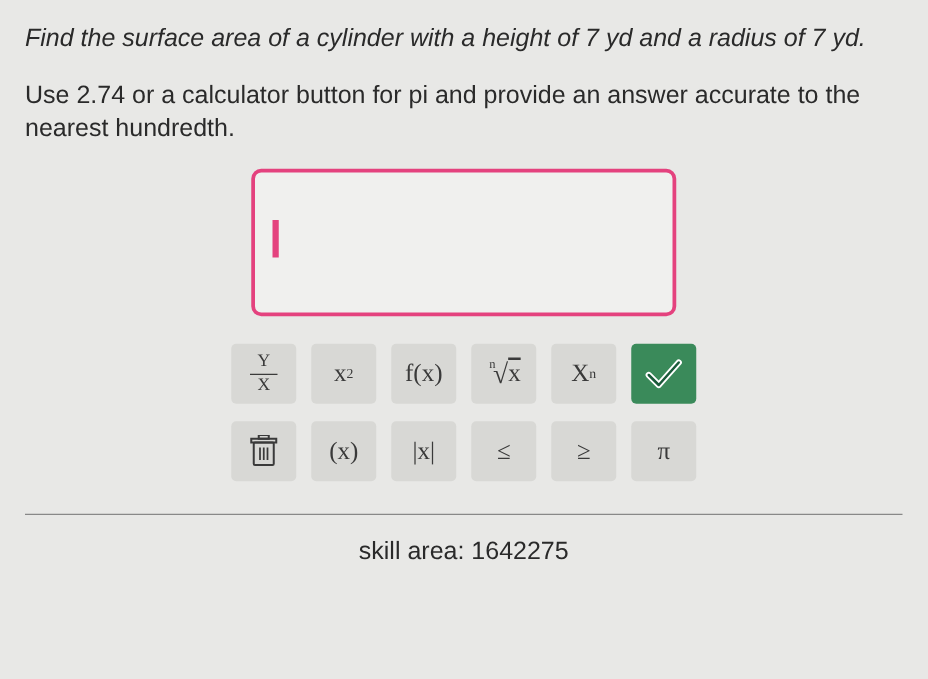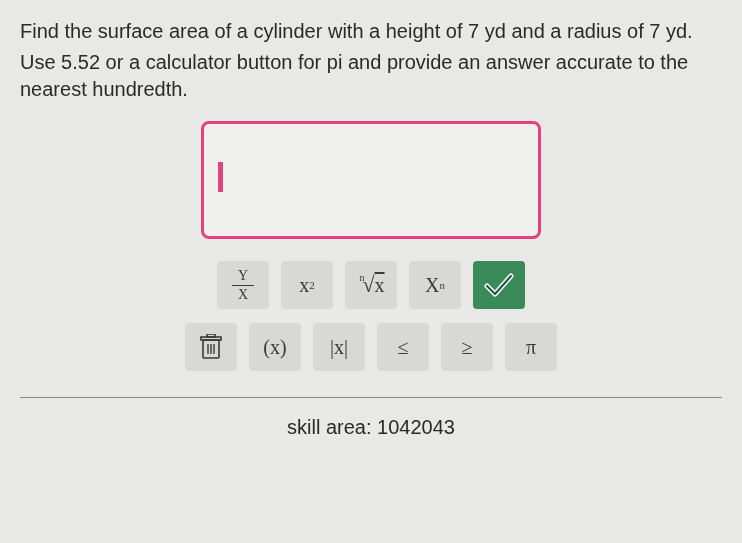--- a/index.html
+++ b/index.html
@@ -5,21 +5,21 @@
   * { box-sizing: border-box; margin: 0; padding: 0; }
   body {
     width: 742px;
     height: 543px;
     background: #e8e8e6;
     font-family: Arial, Helvetica, sans-serif;
     color: #2a2a2a;
     padding: 18px 20px 0 20px;
     overflow: hidden;
   }
-  .question { font-size: 20px; line-height: 1.35; margin-bottom: 4px; }
+  .question { font-size: 20px; line-height: 1.35; margin-bottom: 18px; font-style: italic; }
   .instruction { font-size: 20px; line-height: 1.35; margin-bottom: 18px; }
   .center-col { display: flex; flex-direction: column; align-items: center; }
   .answer-wrap { position: relative; width: 340px; margin-bottom: 22px; }
   .answer-box {
     width: 340px; height: 118px;
     border: 3px solid #e4427e;
     border-radius: 8px;
     background: #f0f0ee;
     position: relative;
   }
@@ -57,41 +57,42 @@
     display: flex; align-items: center; justify-content: center;
     cursor: pointer;
   }
   .hr { width: 100%; height: 1px; background: #888; margin-bottom: 18px; }
   .skill { text-align: center; font-size: 20px; color: #2a2a2a; }
 </style>
 </head>
 <body>
 
 <div class="question">Find the surface area of a cylinder with a height of 7 yd and a radius of 7 yd.</div>
-<div class="instruction">Use 5.52 or a calculator button for pi and provide an answer accurate to the nearest hundredth.</div>
+<div class="instruction">Use 2.74 or a calculator button for pi and provide an answer accurate to the nearest hundredth.</div>
 
 <div class="center-col">
 
   <div class="answer-wrap">
     <div class="label-req">label required</div>
     <div class="answer-box">
       <div class="cursor"></div>
     </div>
   </div>
 
   <div class="toolbar">
     <div class="tool-row">
       <button class="tool-btn frac">
         <span class="fnum">Y</span>
         <span class="fden">X</span>
       </button>
       <button class="tool-btn">
         <span>x</span>
           <span class="sup">2</span>
       </button>
+      <button class="tool-btn">f(x)</button>
       <button class="tool-btn">
         <span style="font-size:10px;position:relative;top:-8px;left:2px">n</span>
           <span style="font-size:22px">√</span>
           <span style="text-decoration:overline">x</span>
       </button>
       <button class="tool-btn">
         <span>X</span>
           <span class="sub">n</span>
       </button>
       <button class="check-btn">
@@ -116,16 +117,16 @@
       <button class="tool-btn">|x|</button>
       <button class="tool-btn">≤</button>
       <button class="tool-btn">≥</button>
       <button class="tool-btn">π</button>
     </div>
   </div>
 
   <div class="hr"></div>
 
   <div class="skill">
-    <span>skill area: </span><span>1042043</span>
+    <span>skill area: </span><span>1642275</span>
   </div>
 
 </div>
 
 </body></html>

